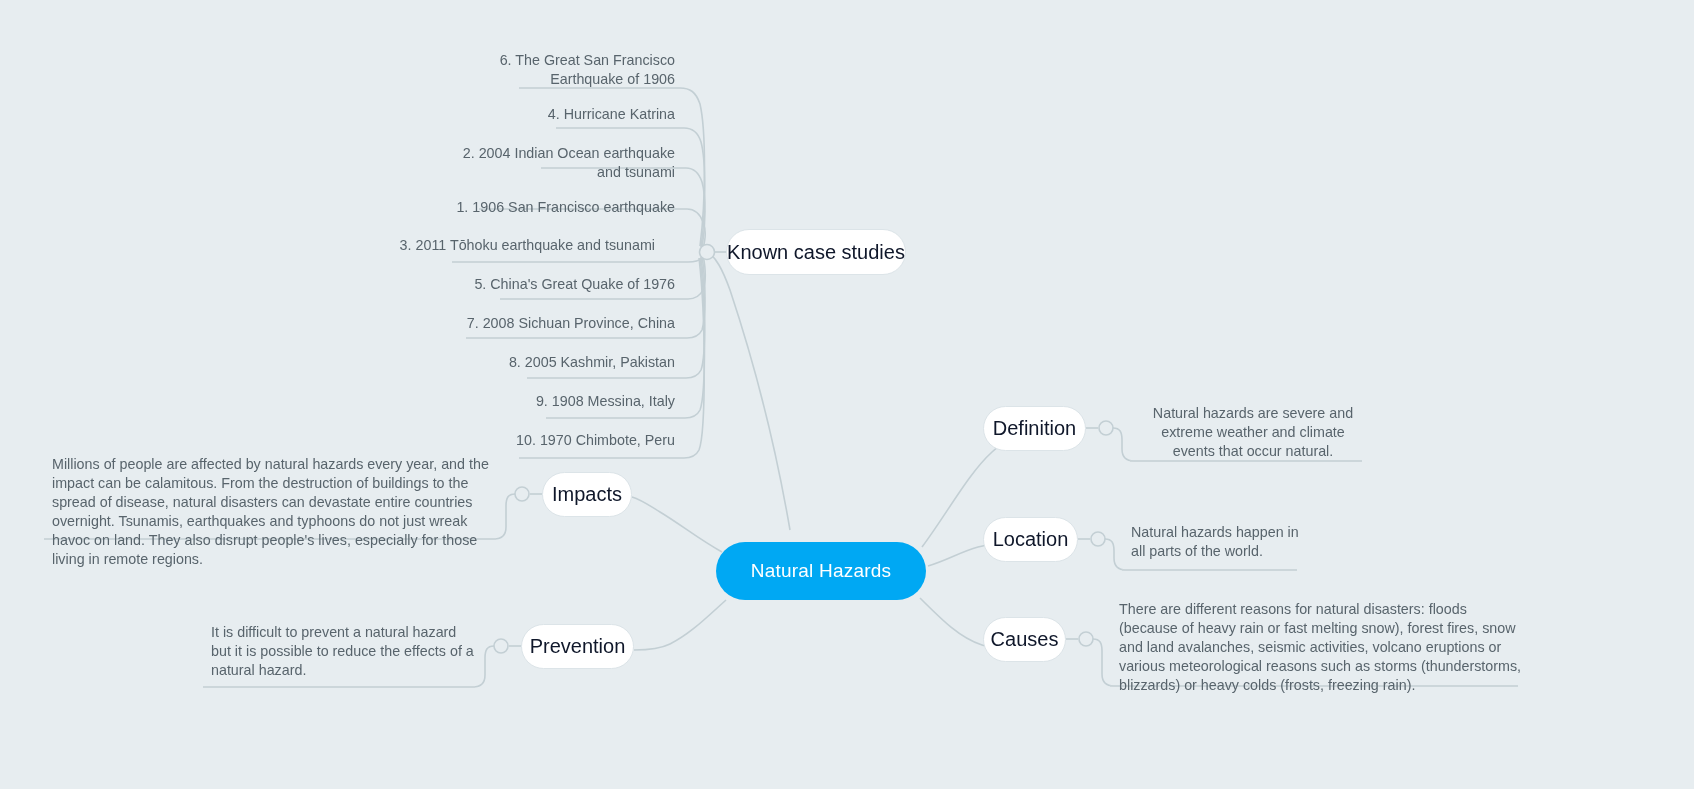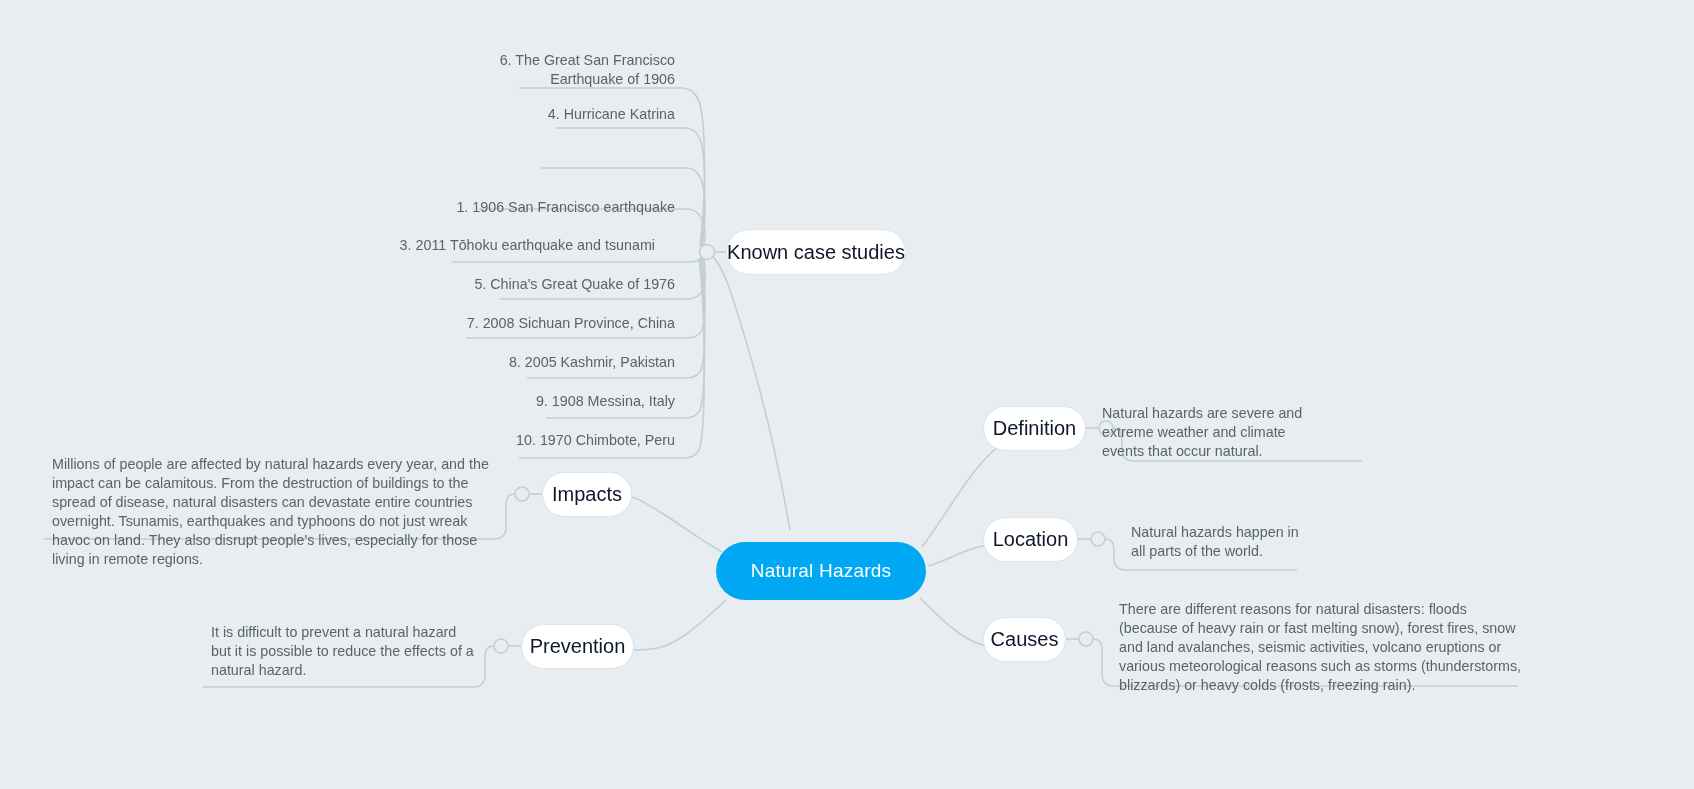--- a/index.html
+++ b/index.html
@@ -181,20 +181,23 @@
   </div>
 
   <div class="leaf right-al" style="left:470px; top:51px; width:205px;">
     <span>6. The Great San Francisco Earthquake of 1906</span>
   </div>
 
   <div class="leaf right-al" style="left:440px; top:105px; width:235px;">
     <span>4. Hurricane Katrina</span>
   </div>
 
+  <div class="leaf right-al" style="left:455px; top:144px; width:220px;">
+    <span>2. 2004 Indian Ocean earthquake and tsunami</span>
+  </div>
 
   <div class="leaf right-al" style="left:420px; top:198px; width:255px;">
     <span>1. 1906 San Francisco earthquake</span>
   </div>
 
   <div class="leaf right-al" style="left:380px; top:236px; width:275px;">
     <span>3. 2011 Tōhoku earthquake and tsunami</span>
   </div>
 
   <div class="leaf right-al" style="left:425px; top:275px; width:250px;">
@@ -218,21 +221,21 @@
   </div>
 
   <div class="leaf left-al" style="left:52px; top:455px; width:440px;">
     <span>Millions of people are affected by natural hazards every year, and the impact can be calamitous. From the destruction of buildings to the spread of disease, natural disasters can devastate entire countries overnight. Tsunamis, earthquakes and typhoons do not just wreak havoc on land. They also disrupt people's lives, especially for those living in remote regions.</span>
   </div>
 
   <div class="leaf left-al" style="left:211px; top:623px; width:268px;">
     <span>It is difficult to prevent a natural hazard but it is possible to reduce the effects of a natural hazard.</span>
   </div>
 
-  <div class="leaf left-al" style="left:1102px; top:404px; width:228px;">
+  <div class="leaf left-al" style="left:1139px; top:404px; width:228px;text-align:center;">
     <span>Natural hazards are severe and extreme weather and climate events that occur natural.</span>
   </div>
 
   <div class="leaf left-al" style="left:1131px; top:523px; width:178px;">
     <span>Natural hazards happen in all parts of the world.</span>
   </div>
 
   <div class="leaf left-al" style="left:1119px; top:600px; width:406px;">
     <span>There are different reasons for natural disasters: floods (because of heavy rain or fast melting snow), forest fires, snow and land avalanches, seismic activities, volcano eruptions or various meteorological reasons such as storms (thunderstorms, blizzards) or heavy colds (frosts, freezing rain).</span>
   </div>

